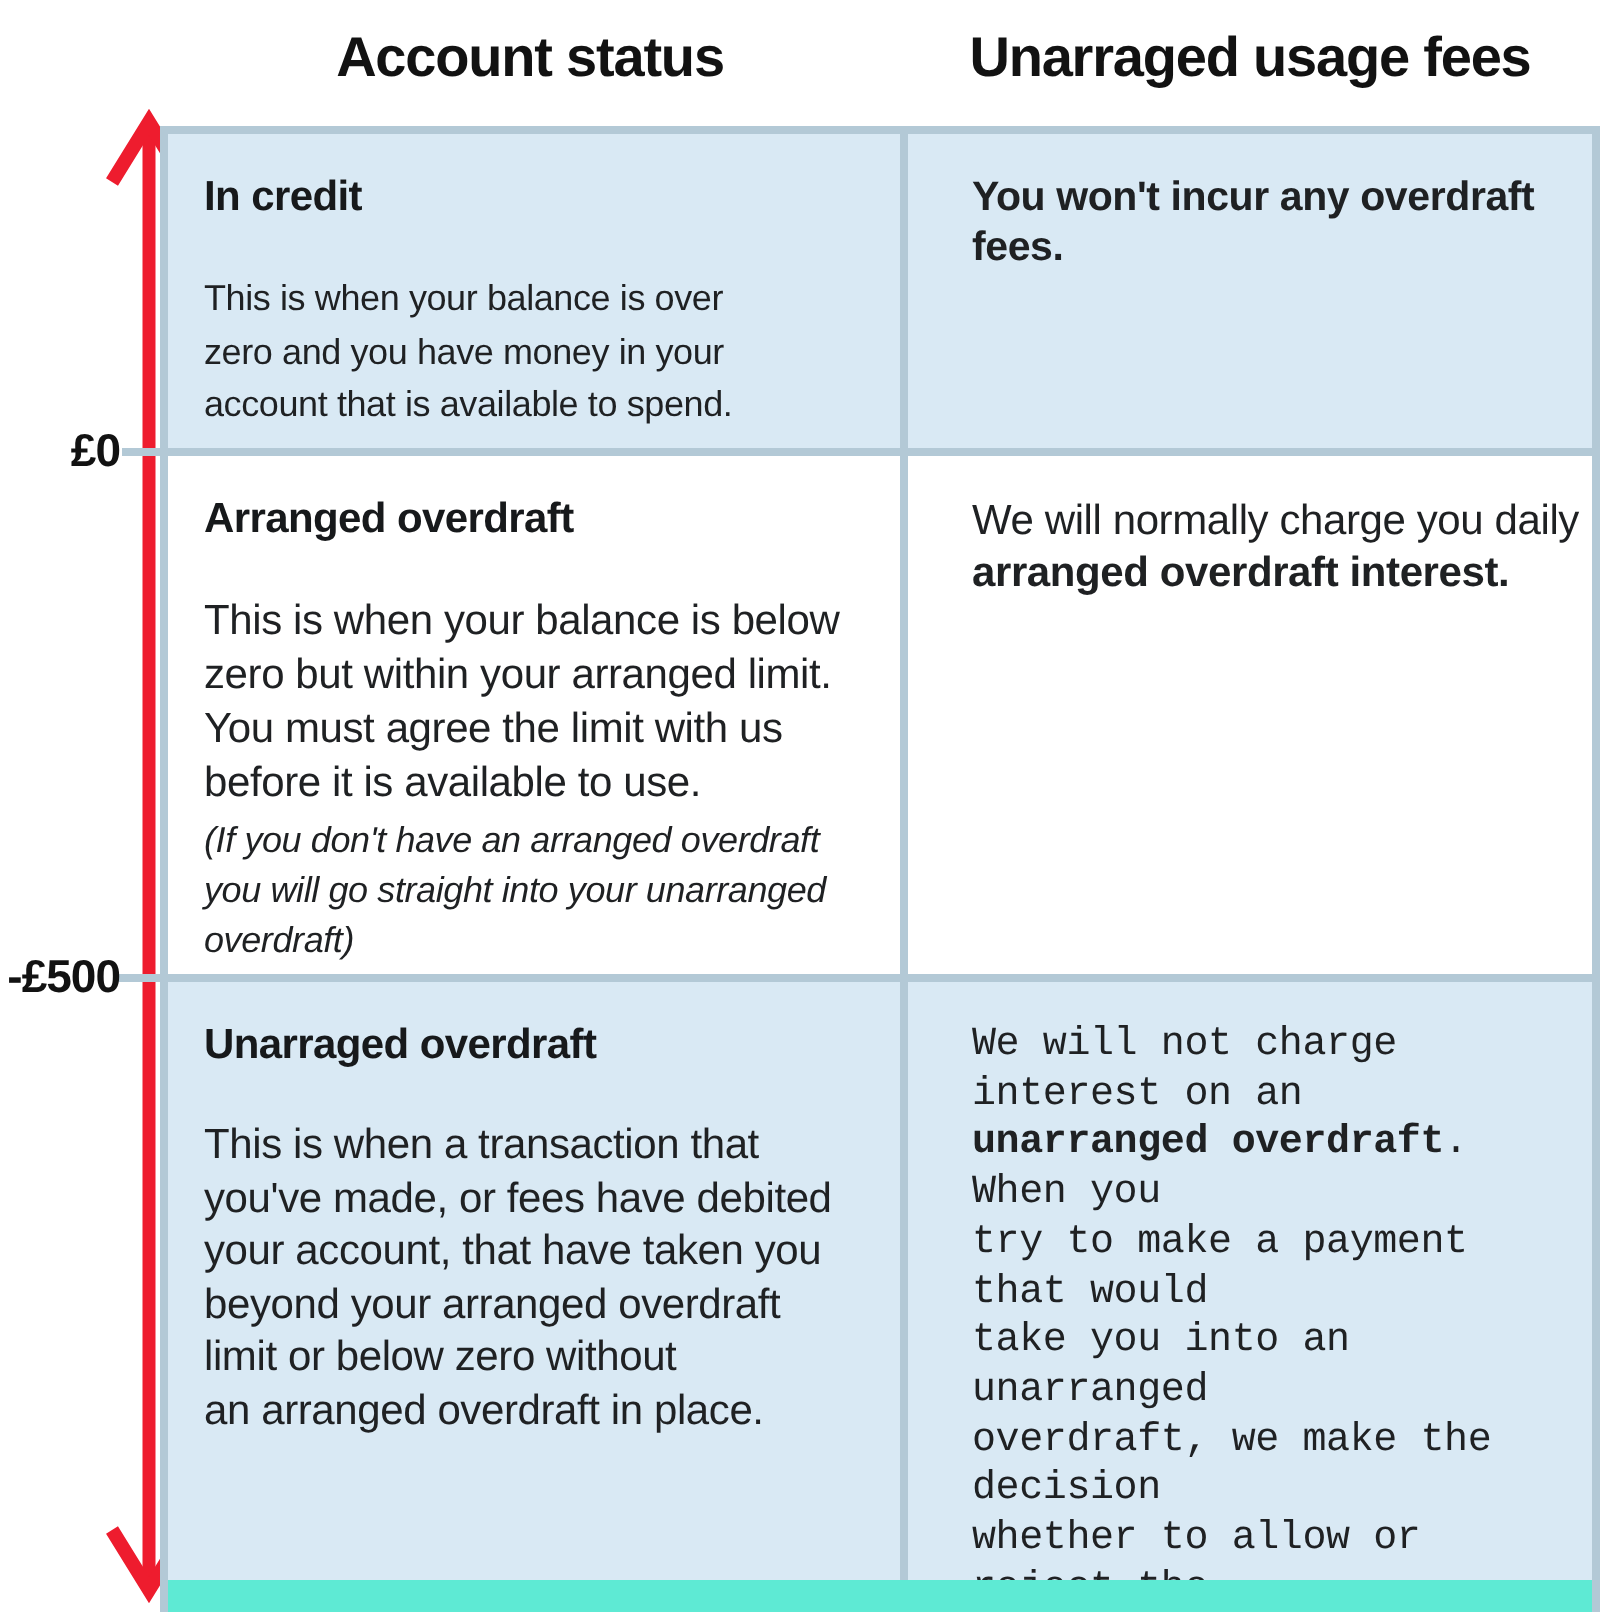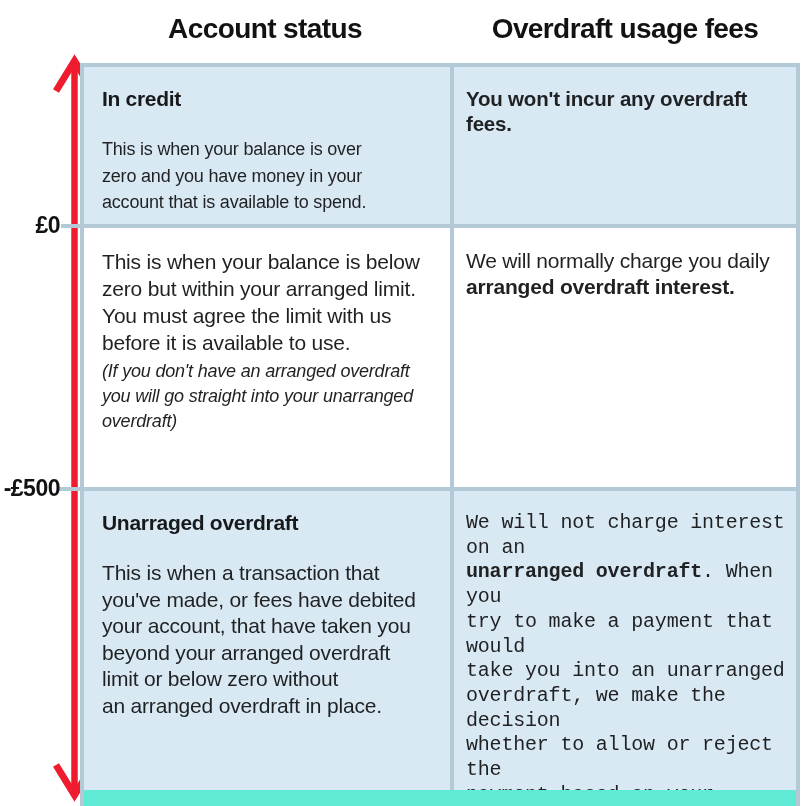--- a/index.html
+++ b/index.html
@@ -46,21 +46,21 @@
     grid-template-rows: 157px 263px 303px;
     background: #5eead4;
   }
   .cell {
     box-sizing: border-box;
     padding: 20px 6px 0 18px;
     overflow: hidden;
   }
   .cell.blue  { background: var(--blue, #d9e9f4); }
   .cell.white { background: #ffffff; }
-  .cell.col2  { border-left: 4px solid var(--border, #b3c9d6); padding-left: 12px; }
+  .cell.col2  { border-left: 4px solid var(--border, #b3c9d6); padding-left: 32px; }
   .cell.rowb  { border-top: 4px solid var(--border, #b3c9d6); }
 
   .cell-title {
     font-size: 21px; font-weight: bold; letter-spacing: -0.3px;
     margin: 0 0 25px 0; color: #17191b;
   }
   .body-text { white-space: pre-line; margin: 0; letter-spacing: -0.2px; }
   .body-r1 { font-size: 18px; line-height: 26.5px; }
   .body-r2 { font-size: 21px;   line-height: 27px; }
   .note-r2 { font-size: 18px;   line-height: 25px; margin-top: 3px; font-style: italic; }
@@ -68,21 +68,21 @@
   .fees-r1 { font-size: 20.5px; line-height: 24.5px; font-weight: bold; }
   .fees-r2 { font-size: 21px;   line-height: 26px; }
   .fees-r3 { font-size: 20px;   line-height: 24.7px; font-family: Liberation Mono, monospace; }
 </style>
 </head>
 <body style="--red: #ee1c2e; --blue: #d9e9f4; --border: #b3c9d6; --text: #1f2123;">
 
 <div id="canvas">
 
   <div id="header-status" class="col-header">Account status</div>
-  <div id="header-fees" class="col-header">Overdraft usage fees</div>
+  <div id="header-fees" class="col-header">Unarraged usage fees</div>
 
   <svg id="axis-svg" viewBox="0 0 811 806" xmlns="http://www.w3.org/2000/svg">
     <line class="arrow-stroke" x1="74.5" y1="62" x2="74.5" y2="792" stroke-width="6.5"></line>
     <polyline class="arrow-stroke" points="56,90 74.5,60 93,90" stroke-width="7"></polyline>
     <polyline class="arrow-stroke" points="56,764 74.5,794 93,764" stroke-width="7"></polyline>
   </svg>
 
   <div id="tick-zero" class="axis-tick"></div>
   <div id="tick-minus" class="axis-tick"></div>
   <div id="label-zero" class="axis-label">£0</div>
@@ -95,20 +95,21 @@
       <div class="body-text body-r1">This is when your balance is over
 zero and you have money in your
 account that is available to spend.</div>
     </div>
     <div class="cell blue col2">
       <div class="body-text fees-r1"><span style="font-weight: bold;">You won't incur any overdraft
 fees.</span></div>
     </div>
 
     <div class="cell white rowb">
+      <div class="cell-title">Arranged overdraft</div>
       <div class="body-text body-r2">This is when your balance is below
 zero but within your arranged limit.
 You must agree the limit with us
 before it is available to use.</div>
       <div class="body-text note-r2">(If you don't have an arranged overdraft
 you will go straight into your unarranged
 overdraft)</div>
     </div>
     <div class="cell white col2 rowb">
       <div class="body-text fees-r2"><span>We will normally charge you daily

